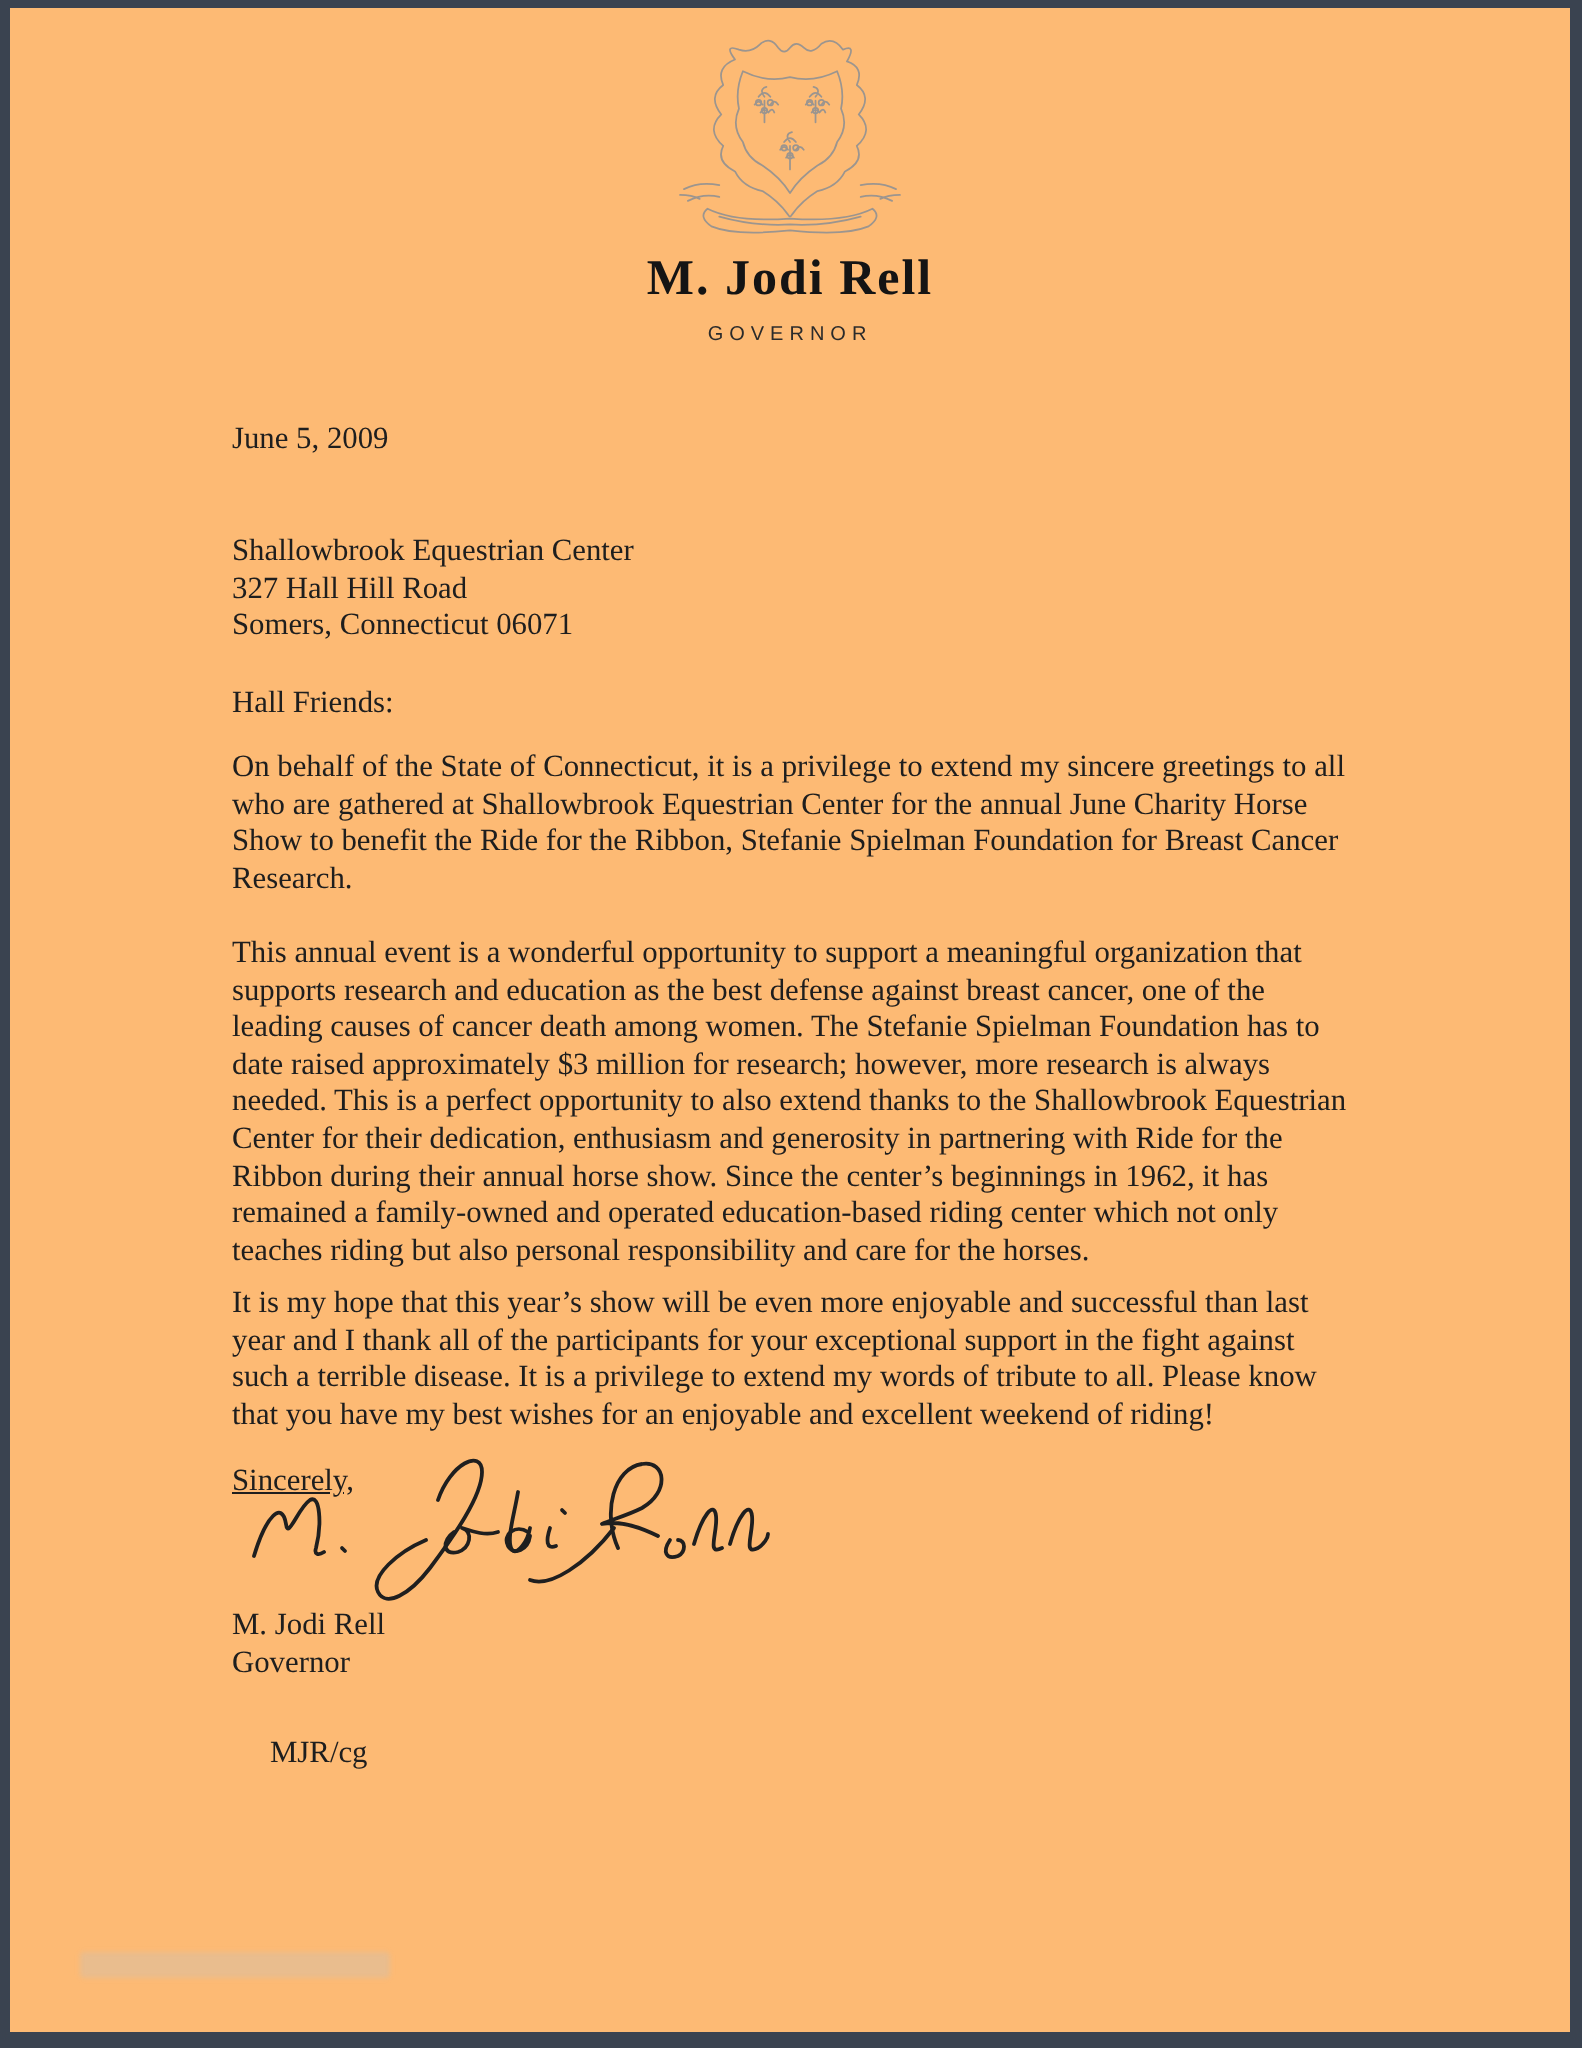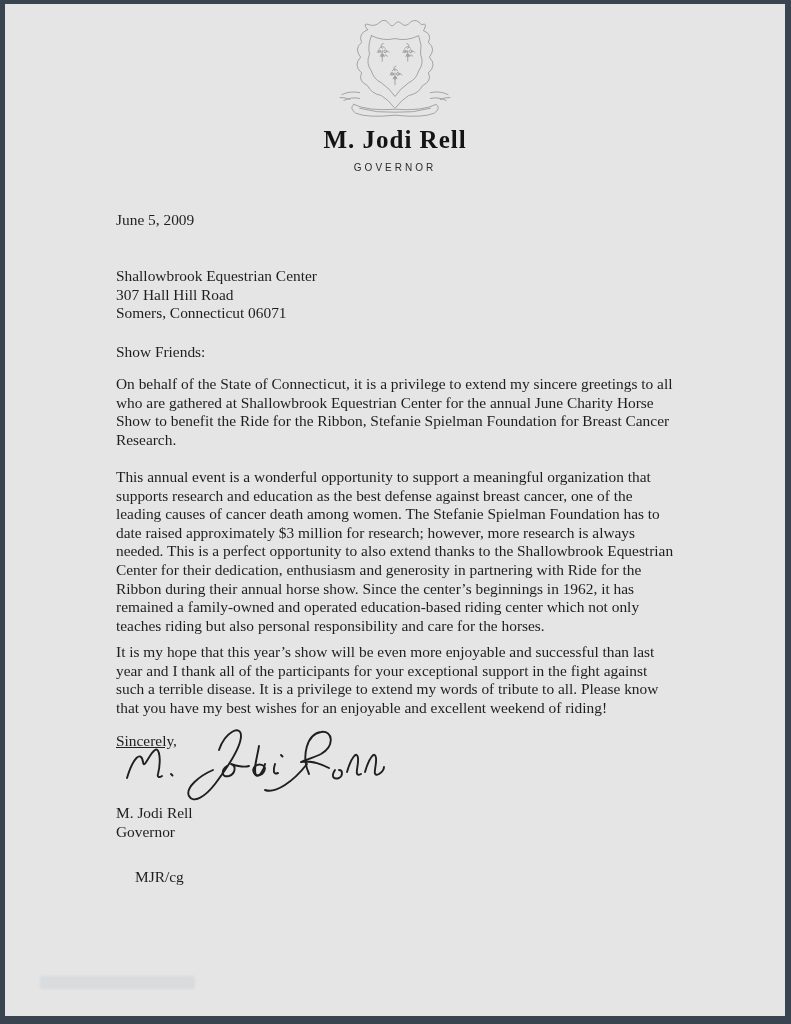--- a/index.html
+++ b/index.html
@@ -6,21 +6,21 @@
   body {
     width: 791px; height: 1024px;
     background: #3a4350;
     font-family: "Liberation Serif", serif;
     position: relative;
     overflow: hidden;
   }
   .page {
     position: absolute;
     top: 4px; left: 5px; right: 6px; bottom: 8px;
-    background: #e5e5e5;
+    background: #fdba74;
     color: #1e1e1e;
   }
   .centered { position: absolute; left: 0; right: 0; text-align: center; }
 
   
   .crest-wrap { top: 12px; }
   .lh-name {
     top: 122px;
     font-family: "Liberation Serif", serif;
     font-weight: bold;
@@ -126,24 +126,24 @@
       <path d="M6,80 q8,-4 18,-2 M8,86 q8,-4 16,-2 M4,83 q6,0 10,2"></path>
       <path d="M114,80 q-8,-4 -18,-2 M112,86 q-8,-4 -16,-2 M116,83 q-6,0 -10,2"></path>
     </svg>
   </div>
   <div class="centered lh-name">M. Jodi Rell</div>
   <div class="centered lh-title">GOVERNOR</div>
 
   <div class="tx date-line">June 5, 2009</div>
 
   <div class="tx recipient-block multiline">Shallowbrook Equestrian Center
-307 Hall Hill Road
+327 Hall Hill Road
 Somers, Connecticut 06071</div>
 
-  <div class="tx salutation">Show Friends:</div>
+  <div class="tx salutation">Hall Friends:</div>
 
   <div class="tx para-1 multiline">On behalf of the State of Connecticut, it is a privilege to extend my sincere greetings to all
 who are gathered at Shallowbrook Equestrian Center for the annual June Charity Horse
 Show to benefit the Ride for the Ribbon, Stefanie Spielman Foundation for Breast Cancer
 Research.</div>
   <div class="tx para-2 multiline">This annual event is a wonderful opportunity to support a meaningful organization that
 supports research and education as the best defense against breast cancer, one of the
 leading causes of cancer death among women.  The Stefanie Spielman Foundation has to
 date raised approximately $3 million for research; however, more research is always
 needed.  This is a perfect opportunity to also extend thanks to the Shallowbrook Equestrian

